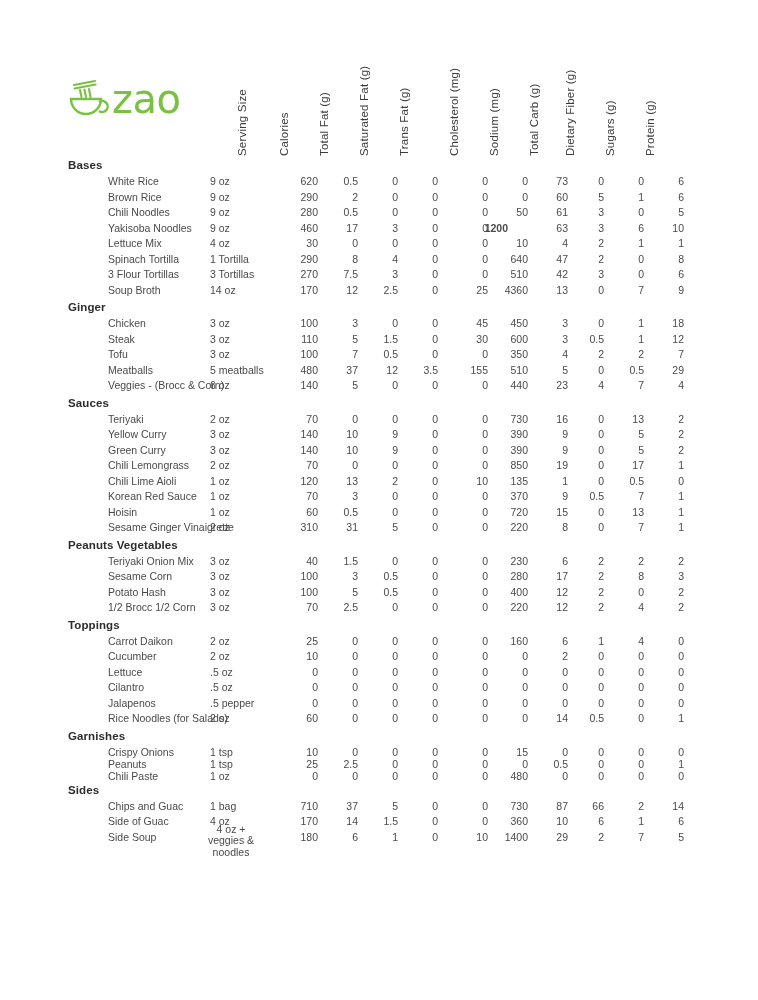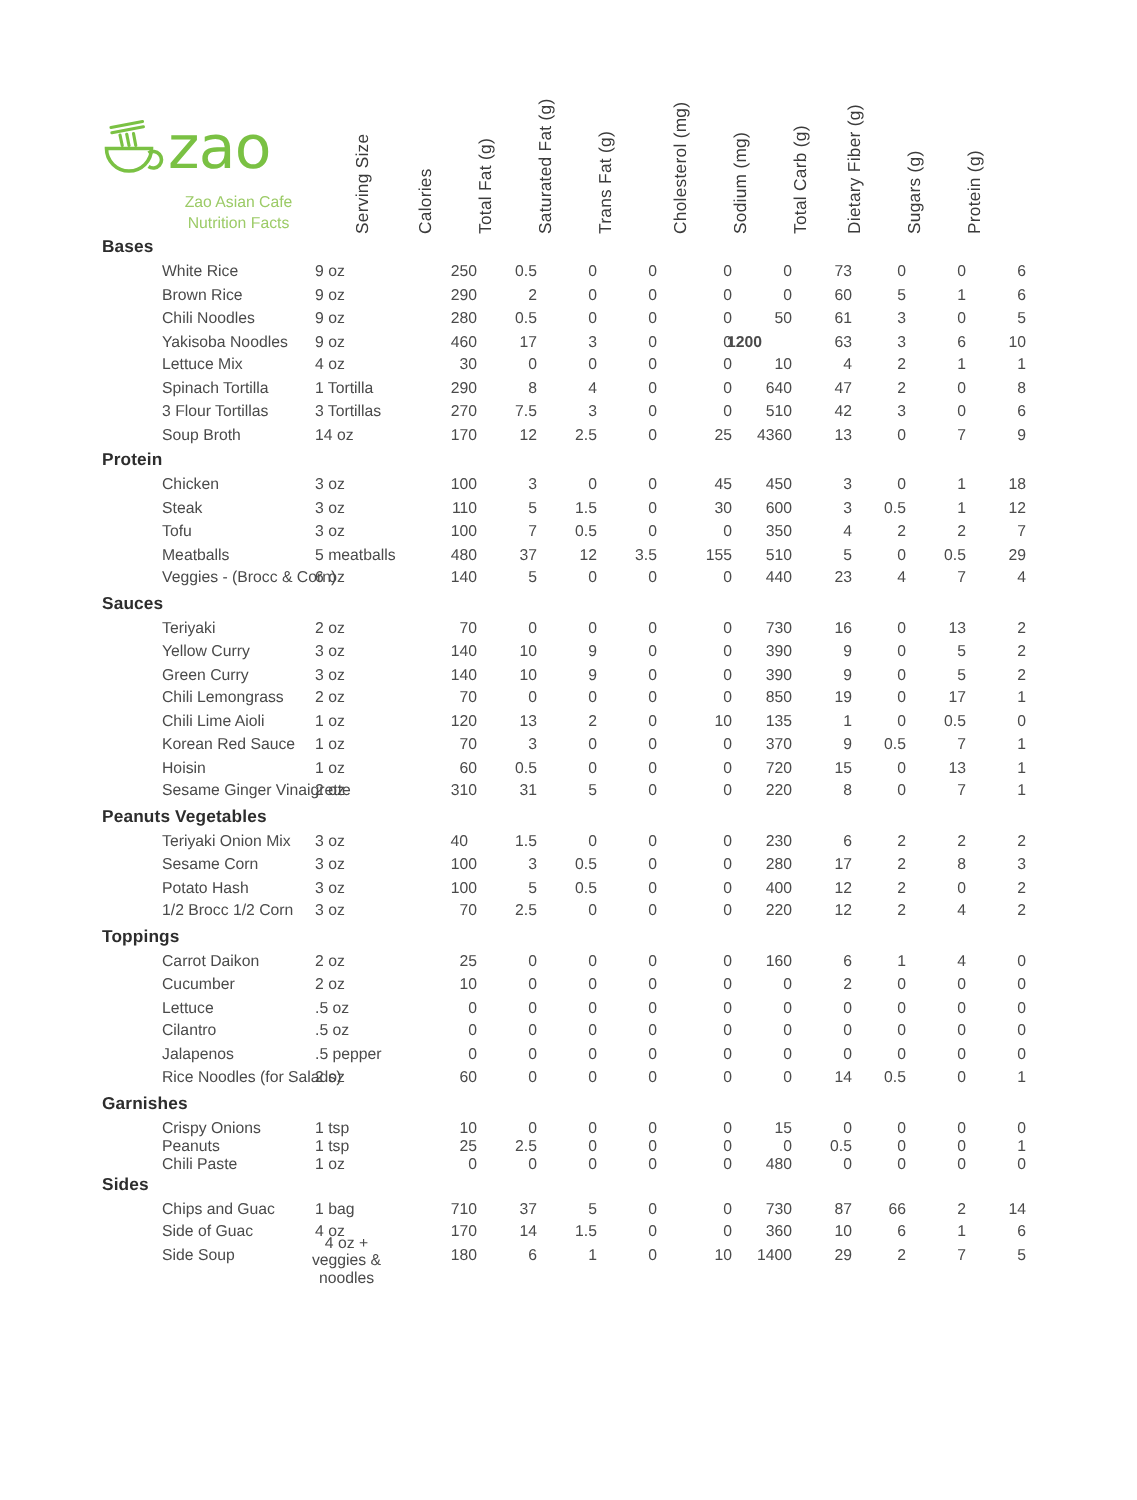--- a/index.html
+++ b/index.html
@@ -140,24 +140,20 @@
           <line x1="6.6" y1="10.5" x2="27.6" y2="6.5"></line>
           <line x1="12" y1="12" x2="13.5" y2="19"></line>
           <line x1="16.5" y1="11.5" x2="18" y2="19"></line>
           <line x1="21" y1="11" x2="22.5" y2="19"></line>
         </g>
         <path d="M3 21 L33 21 A15 15 0 0 1 18 36 A15 15 0 0 1 3 21 Z" fill="none" stroke="#7ac143" stroke-width="2.4"></path>
         <path d="M31 24 A5.5 5.5 0 1 1 31 33" fill="none" stroke="#7ac143" stroke-width="2.4"></path>
       </svg>
       <div class="logo-word">zao</div>
     </div>
-    <div class="logo-tagline">
-      <div>Zao Asian Cafe</div>
-      <div>Nutrition Facts</div>
-    </div>
   </div>
 
   <div class="col-headers" id="col-headers">
       <div class="col-head" style="left: 248px;">Serving Size</div>
       <div class="col-head" style="left: 290px;">Calories</div>
       <div class="col-head" style="left: 330px;">Total Fat (g)</div>
       <div class="col-head" style="left: 370px;">Saturated Fat (g)</div>
       <div class="col-head" style="left: 410px;">Trans Fat (g)</div>
       <div class="col-head" style="left: 460px;">Cholesterol (mg)</div>
       <div class="col-head" style="left: 500px;">Sodium (mg)</div>
@@ -165,21 +161,21 @@
       <div class="col-head" style="left: 576px;">Dietary Fiber (g)</div>
       <div class="col-head" style="left: 616px;">Sugars (g)</div>
       <div class="col-head" style="left: 656px;">Protein (g)</div>
     </div>
 
   <div class="table" id="table-body">
       <div class="section-title">Bases</div>
       <div class="row">
         <div class="cell name">White Rice</div>
         <div class="cell serving">9 oz</div>
-        <div class="cell num" style="left: 278px;">250</div>
+        <div class="cell num" style="left: 278px;">620</div>
         <div class="cell num" style="left: 318px;">0.5</div>
         <div class="cell num" style="left: 358px;">0</div>
         <div class="cell num" style="left: 398px;">0</div>
         <div class="cell num" style="left: 448px;">0</div>
         <div class="cell num" style="left: 488px;">0</div>
         <div class="cell num" style="left: 528px;">73</div>
         <div class="cell num" style="left: 564px;">0</div>
         <div class="cell num" style="left: 604px;">0</div>
         <div class="cell num" style="left: 644px;">6</div>
       </div>
@@ -274,21 +270,21 @@
         <div class="cell num" style="left: 318px;">12</div>
         <div class="cell num" style="left: 358px;">2.5</div>
         <div class="cell num" style="left: 398px;">0</div>
         <div class="cell num" style="left: 448px;">25</div>
         <div class="cell num" style="left: 488px;">4360</div>
         <div class="cell num" style="left: 528px;">13</div>
         <div class="cell num" style="left: 564px;">0</div>
         <div class="cell num" style="left: 604px;">7</div>
         <div class="cell num" style="left: 644px;">9</div>
       </div>
-      <div class="section-title">Protein</div>
+      <div class="section-title">Ginger</div>
       <div class="row">
         <div class="cell name">Chicken</div>
         <div class="cell serving">3 oz</div>
         <div class="cell num" style="left: 278px;">100</div>
         <div class="cell num" style="left: 318px;">3</div>
         <div class="cell num" style="left: 358px;">0</div>
         <div class="cell num" style="left: 398px;">0</div>
         <div class="cell num" style="left: 448px;">45</div>
         <div class="cell num" style="left: 488px;">450</div>
         <div class="cell num" style="left: 528px;">3</div>
@@ -462,21 +458,21 @@
         <div class="cell num" style="left: 488px;">220</div>
         <div class="cell num" style="left: 528px;">8</div>
         <div class="cell num" style="left: 564px;">0</div>
         <div class="cell num" style="left: 604px;">7</div>
         <div class="cell num" style="left: 644px;">1</div>
       </div>
       <div class="section-title">Peanuts Vegetables</div>
       <div class="row">
         <div class="cell name">Teriyaki Onion Mix</div>
         <div class="cell serving">3 oz</div>
-        <div class="cell num" style="left: 272px;">40</div>
+        <div class="cell num" style="left: 292px; text-align: center;">40</div>
         <div class="cell num" style="left: 318px;">1.5</div>
         <div class="cell num" style="left: 358px;">0</div>
         <div class="cell num" style="left: 398px;">0</div>
         <div class="cell num" style="left: 448px;">0</div>
         <div class="cell num" style="left: 488px;">230</div>
         <div class="cell num" style="left: 528px;">6</div>
         <div class="cell num" style="left: 564px;">2</div>
         <div class="cell num" style="left: 604px;">2</div>
         <div class="cell num" style="left: 644px;">2</div>
       </div>

